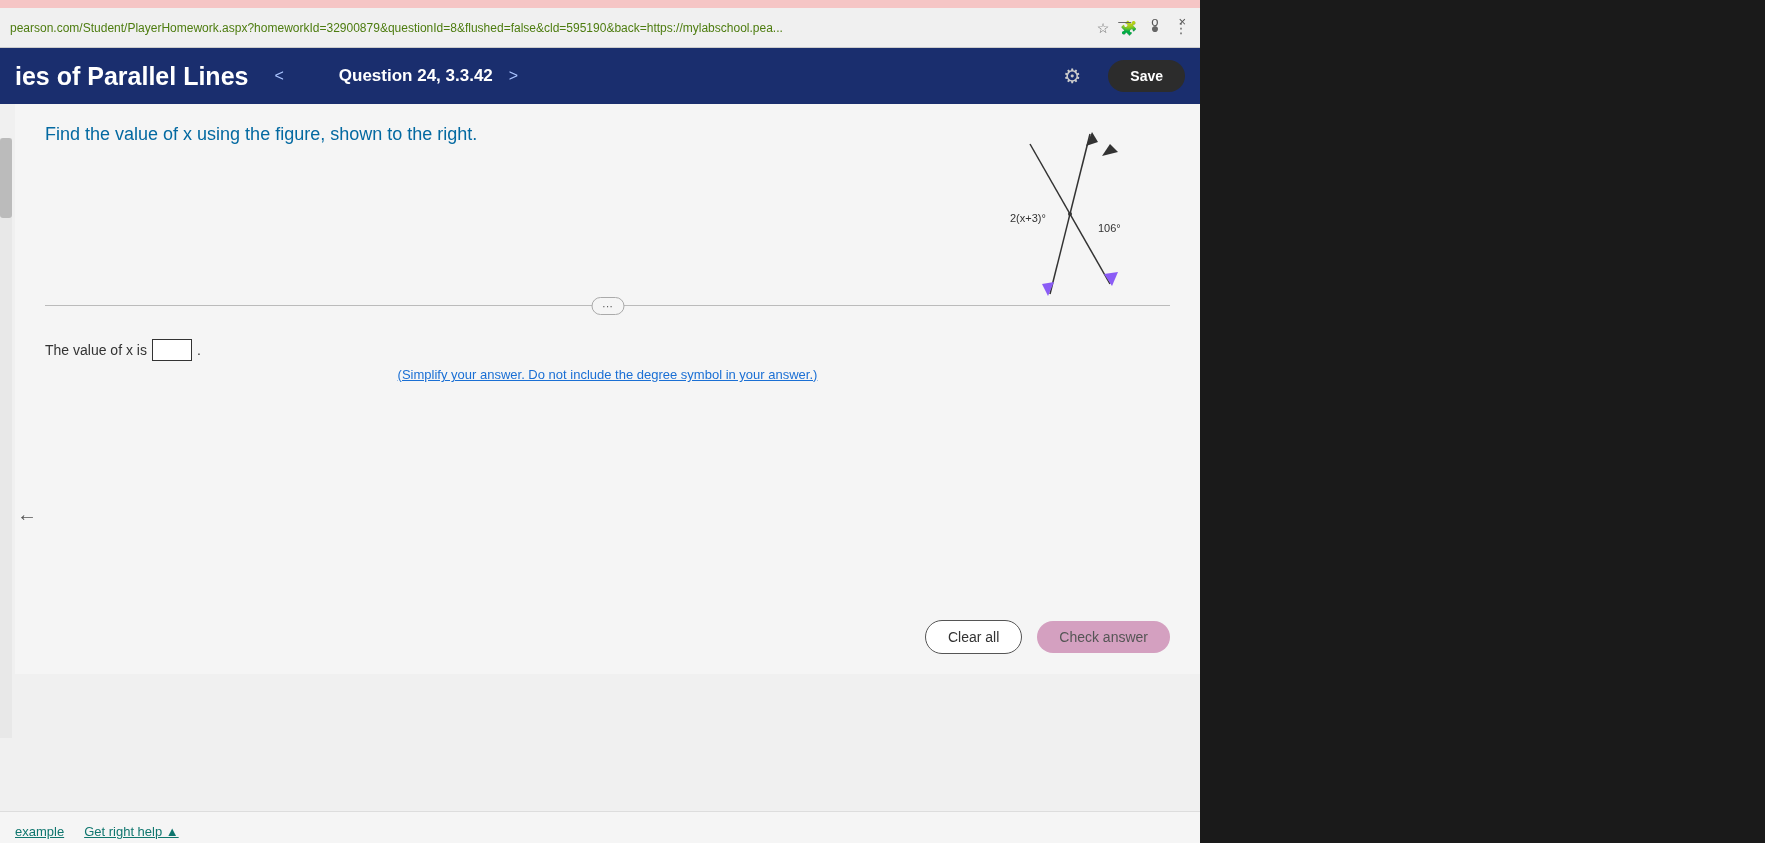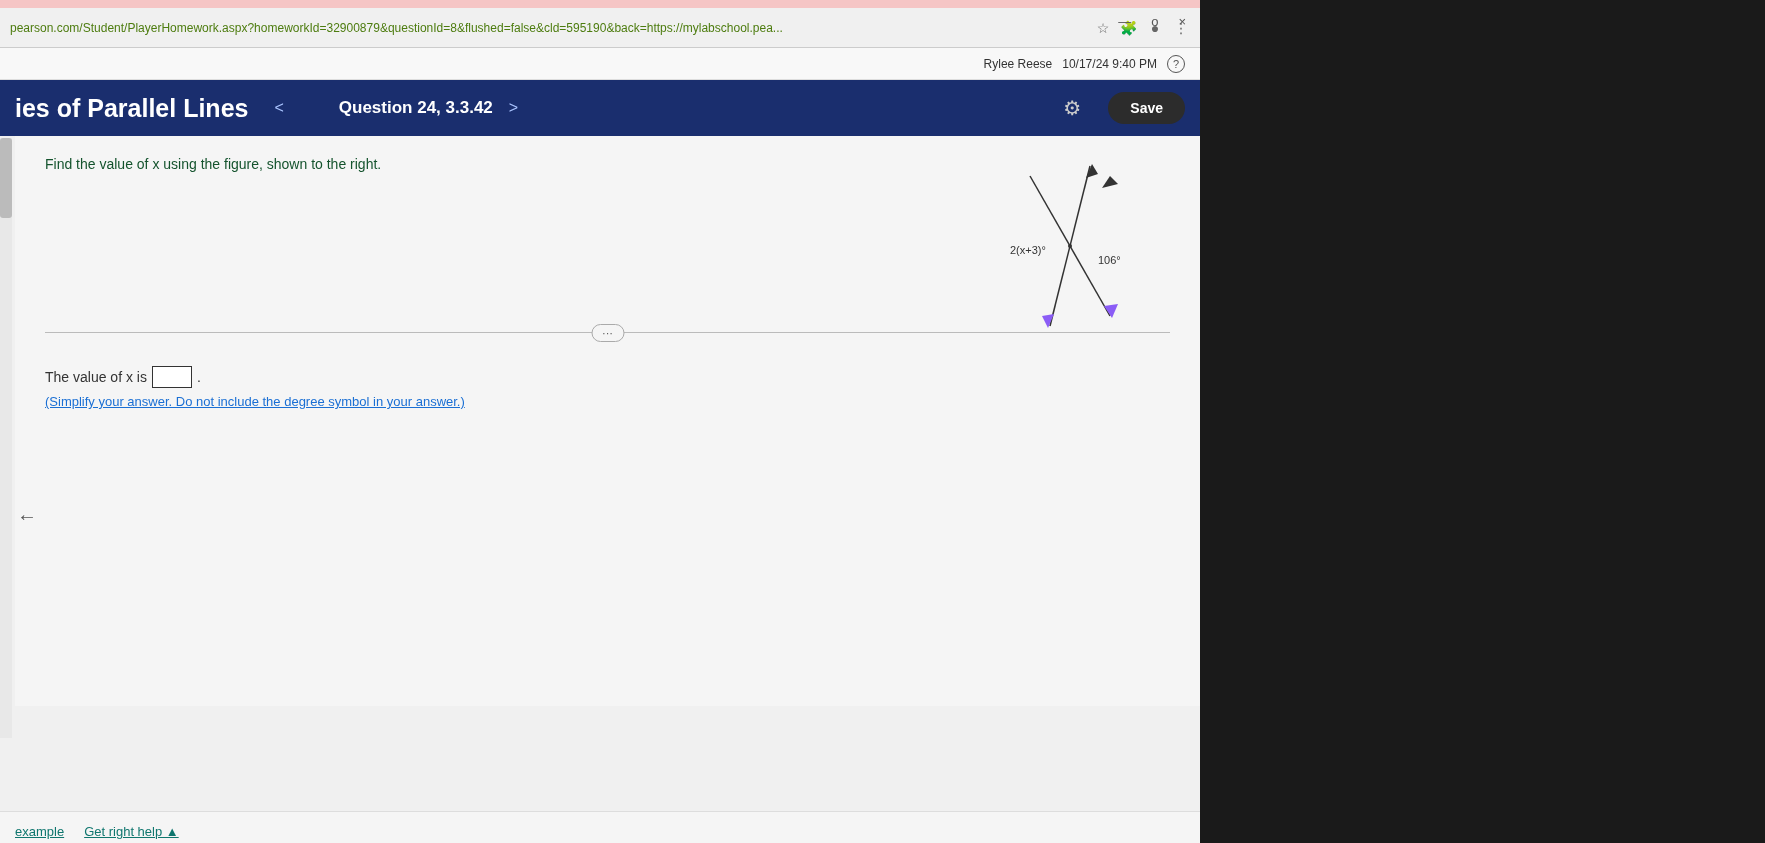--- a/index.html
+++ b/index.html
@@ -191,22 +191,22 @@
 
     
     .main-content {
       background: #f5f5f5;
       padding: 20px 30px;
       position: relative;
       min-height: 580px;
     }
 
     .question-text {
-      font-size: 14px;
-      color: #14532d;
+      font-size: 18px;
+      color: #0369a1;
       margin-bottom: 15px;
     }
 
     
     .divider-row {
       display: flex;
       align-items: center;
       margin: 20px 0;
       position: relative;
     }
@@ -253,20 +253,21 @@
       text-align: center;
       outline: none;
     }
 
     .answer-note {
       font-size: 13px;
       color: #1a6fd4;
       margin-top: 4px;
       text-decoration: underline;
       cursor: pointer;
+      text-align: center;
     }
 
     
     .figure-area {
       position: absolute;
       top: 20px;
       right: 30px;
       width: 200px;
       height: 200px;
     }
@@ -381,25 +382,20 @@
   <div class="url-bar">
     <span class="url-text">pearson.com/Student/PlayerHomework.aspx?homeworkId=32900879&amp;questionId=8&amp;flushed=false&amp;cld=595190&amp;back=https://mylabschool.pea...</span>
     <div class="url-icons">
       <span class="url-icon">☆</span>
       <span class="url-icon">🧩</span>
       <span class="url-icon">●</span>
       <span class="url-icon">⋮</span>
     </div>
   </div>
 
-  <div class="user-info-bar">
-    <span>Rylee Reese</span>
-    <span>10/17/24 9:40 PM</span>
-    <div class="help-icon">?</div>
-  </div>
 
   <div class="nav-header">
     <div class="nav-title">ies of Parallel Lines</div>
 
     <div class="nav-question-nav">
       <span class="nav-arrow">&lt;</span>
       <span class="nav-question-label">Question 24, 3.3.42</span>
       <span class="nav-arrow">&gt;</span>
     </div>
 
@@ -449,20 +445,24 @@
 
     <div class="answer-area">
       <div class="answer-label">
         <span>The value of x is</span>
         <input class="answer-input" type="text" style="">
         <span>.</span>
       </div>
       <div class="answer-note">(Simplify your answer. Do not include the degree symbol in your answer.)</div>
     </div>
 
+    <div class="bottom-actions">
+      <button class="clear-all-btn">Clear all</button>
+      <button class="check-answer-btn">Check answer</button>
+    </div>
 
   </div>
 
   <div class="footer-area" style="position: absolute; bottom: 0; left: 0; right: 0;">
     <span class="footer-link">example</span>
     <span class="footer-link">Get right help ▲</span>
   </div>
 
 </div>
 

